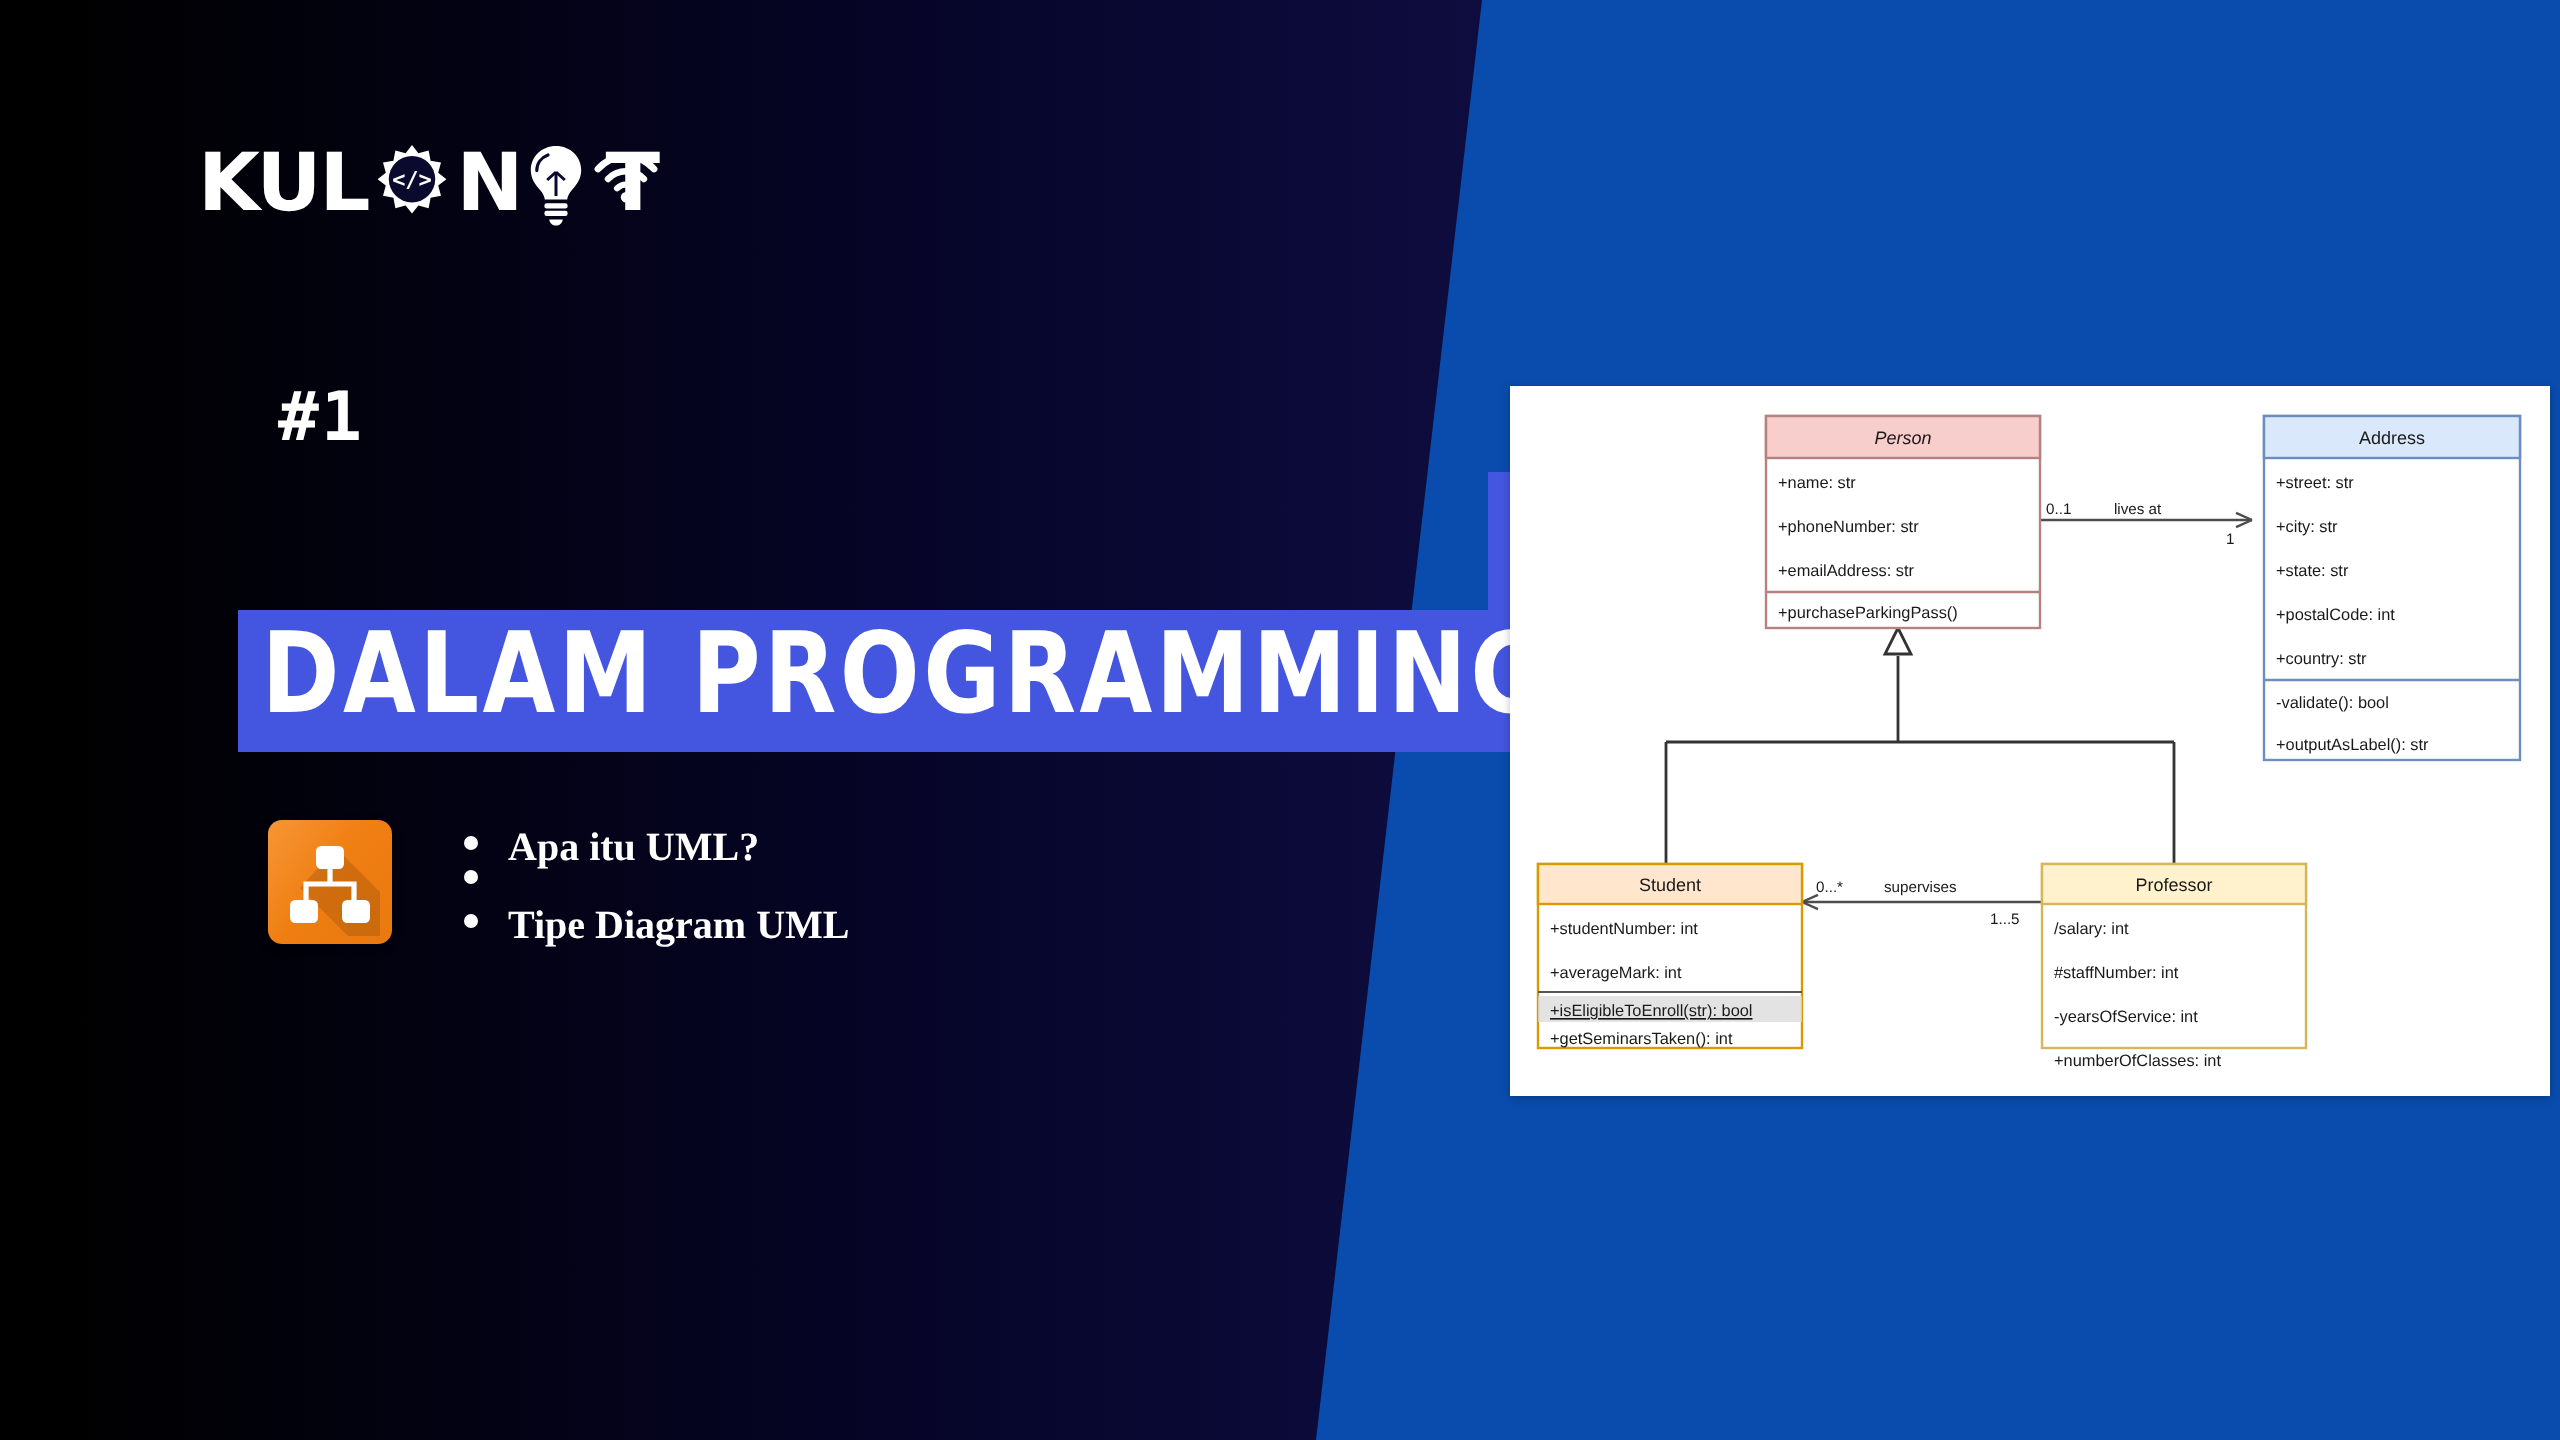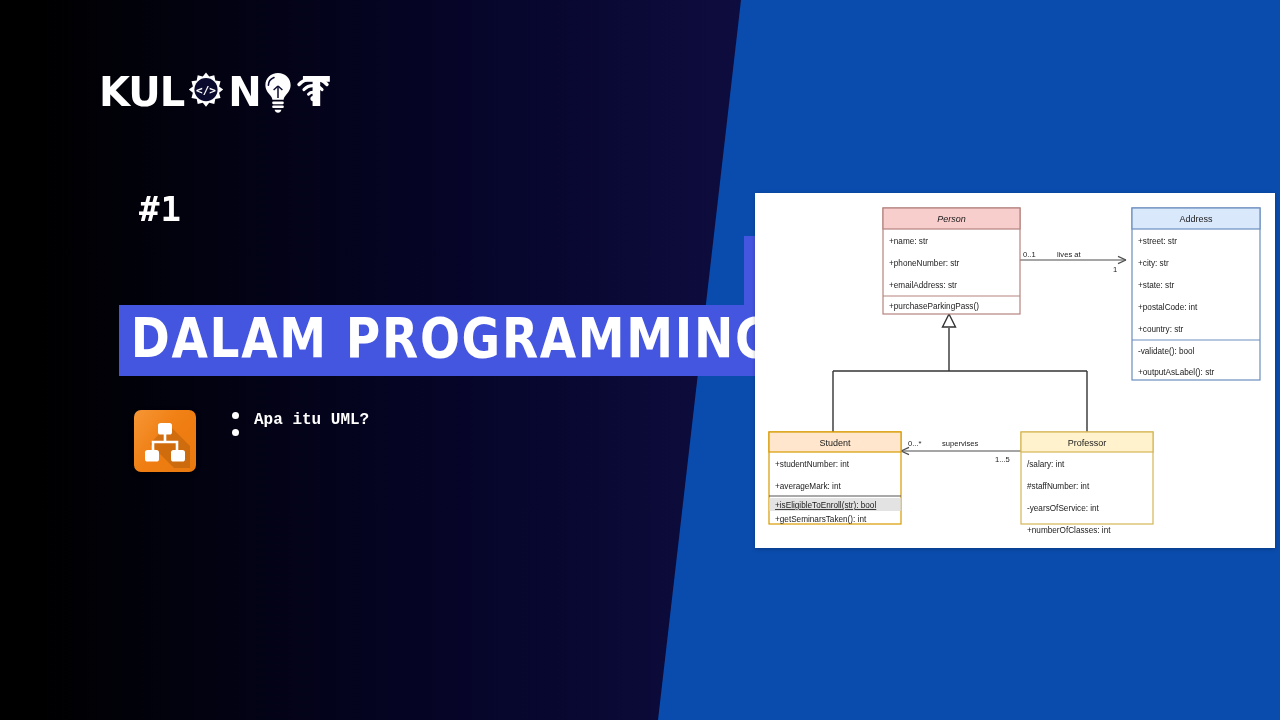--- a/index.html
+++ b/index.html
@@ -68,22 +68,22 @@
     position:relative; flex:0 0 auto; overflow:hidden;
     box-shadow:0 2px 5px rgba(0,0,0,0.35);
   }
   #topic-icon .shine {
     position:absolute; inset:0;
     background:linear-gradient(120deg, rgba(255,255,255,0.10) 0%, rgba(255,255,255,0) 45%);
   }
   ul#bullet-list { list-style:none; margin-top:-2px; }
   ul#bullet-list li {
     color:#ffffff;
-    font-family:Liberation Mono, monospace;
-    font-weight:bold; font-size:16px;
+    font-family:Liberation Serif, serif;
+    font-weight:bold; font-size:20px;
     line-height:1.62;
     display:flex; align-items:baseline; gap:15px;
     white-space:nowrap;
   }
   ul#bullet-list li .dot {
     width:7px; height:7px; border-radius:50%; background:#ffffff;
     display:inline-block; flex:0 0 auto; position:relative; top:-5px;
   }
   
   #uml-card {
@@ -173,20 +173,24 @@
       </svg>
     </div>
     <ul id="bullet-list">
       <li>
         <span class="dot"></span>
         <span>Apa itu UML?</span>
       </li>
       <li>
         <span class="dot"></span>
       </li>
+      <li>
+        <span class="dot"></span>
+        <span>Tipe Diagram UML</span>
+      </li>
     </ul>
   </div>
 
   <div id="uml-card">
     <svg id="uml-svg" viewBox="0 0 520 355" aria-hidden="false">
 
       <g>
         <line x1="265" y1="67" x2="371" y2="67" stroke="#4d4d4d" stroke-width="1.2"></line>
         <path d="M371 67 L363 63.4 M371 67 L363 70.6" stroke="#4d4d4d" stroke-width="1.2" fill="none"></path>
         <text class="edge-lbl" x="268" y="64">0..1</text>

